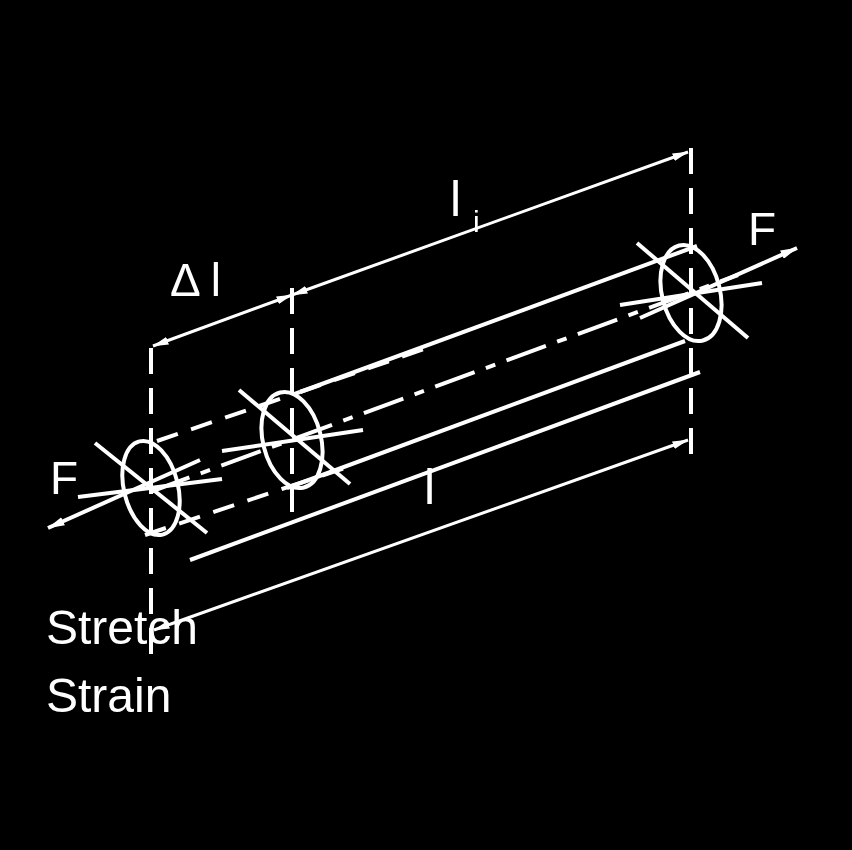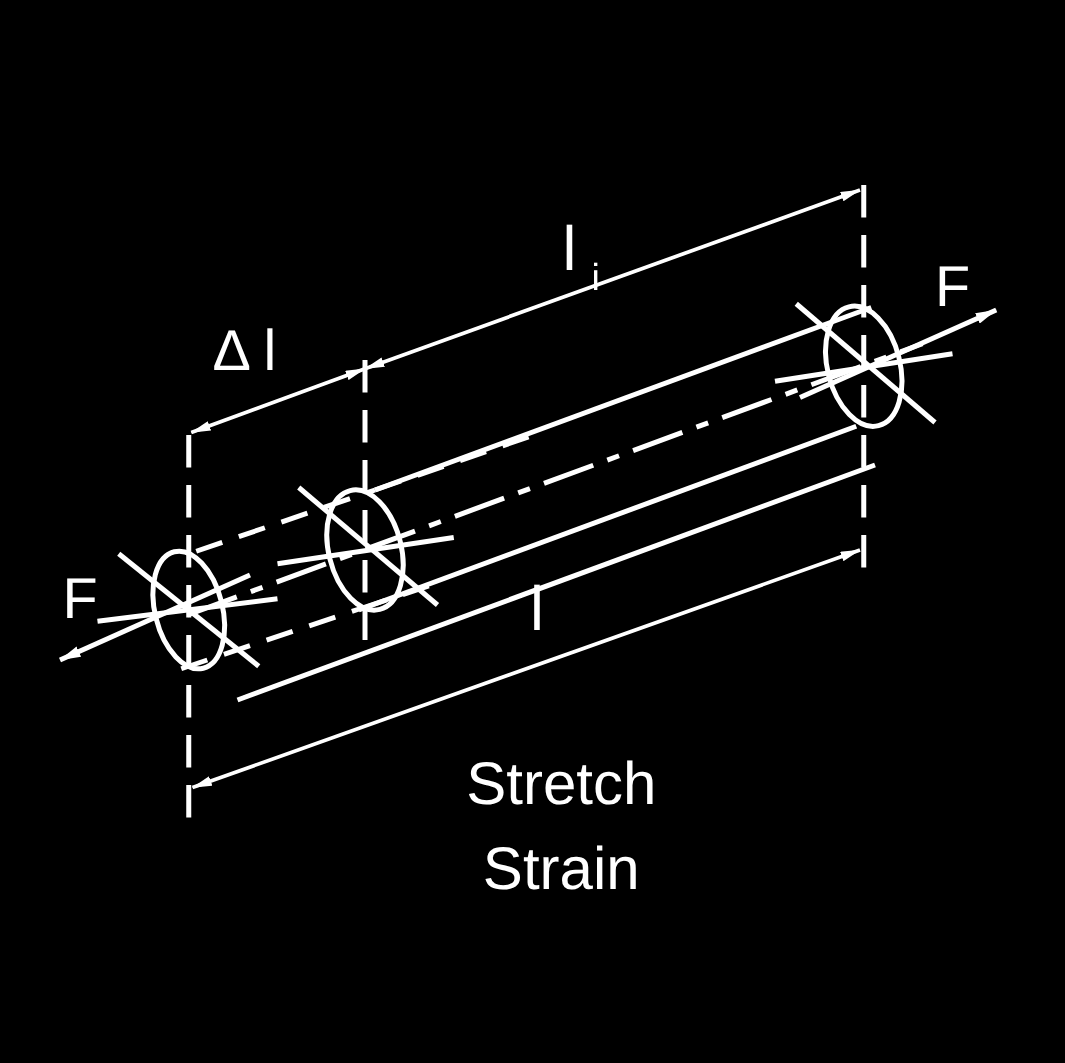--- a/index.html
+++ b/index.html
@@ -39,21 +39,20 @@
     font-size: 50px;
   }
   .lbl-sub {
     font-size: 30px;
   }
   .lbl-delta {
     font-size: 46px;
   }
   .lbl-caption {
     font-size: 48px;
-    text-align: center;
   }
   .row-inline {
     position: absolute;
     display: flex;
     align-items: baseline;
     color: #ffffff;
   }
 </style>
 </head>
 <body>

